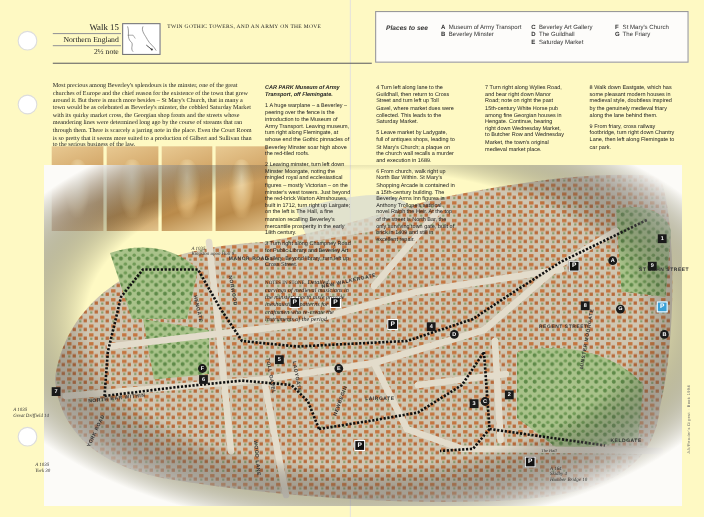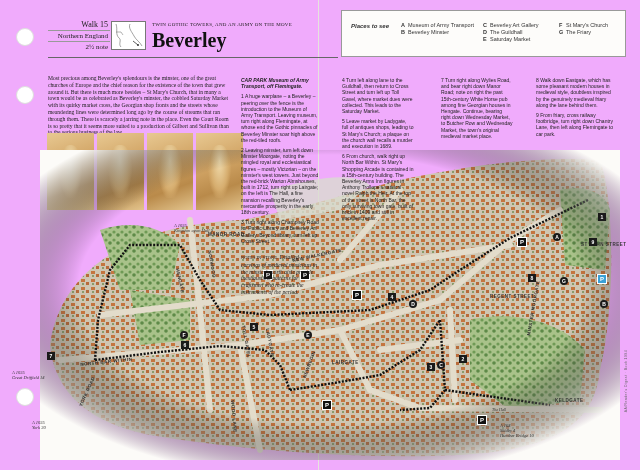--- a/index.html
+++ b/index.html
@@ -1,17 +1,17 @@
 <!DOCTYPE html>
 <html><head>
 <meta charset="utf-8">
 <style>
   html, body { margin:0; padding:0; }
   body { width:640px; height:470px; overflow:hidden; background:#fbfaf7; font-family:"Liberation Sans", sans-serif; position:relative; }
-  .page { position:absolute; inset:0; background:#f0abfc; }
+  .page { position:absolute; inset:0; background:#fef9c3; }
   .gutter { position:absolute; left:318px; top:0; width:1px; height:470px; background:#e6e3dc; }
   .punch { position:absolute; width:16px; height:16px; border-radius:50%; border:1px solid #ddd; background:#fff; left:16px; }
 
   
   .walk-block { position:absolute; left:48px; top:20px; width:62px; font-family:"Liberation Serif", serif; font-size:7px; color:#222; text-align:right; }
   .walk-block .row { border-bottom:1px solid #999; height:10px; line-height:10px; padding-right:2px; }
   .walk-block .row.first { font-size:8px; }
   .mini-map { position:absolute; left:111px; top:21px; width:33px; height:27px; border:1px solid #777; background:#fff; }
   .header-rule { position:absolute; left:48px; top:57px; width:290px; height:1px; background:#666; }
   .subtitle { position:absolute; left:152px; top:22px; font-family:"Liberation Serif", serif; font-size:5px; letter-spacing:0.3px; color:#222; }
@@ -66,21 +66,20 @@
   <div class="mini-map">
     <svg width="33" height="27" viewBox="0 0 33 27">
       <path d="M4 2 C6 8,3 12,7 16 C10 18,6 22,9 25" fill="none" stroke="#666" stroke-width="0.6"></path>
       <path d="M18 2 C16 6,20 10,22 14 C24 18,28 20,30 24" fill="none" stroke="#666" stroke-width="0.6"></path>
       <path d="M4 10 L9 10 L11 13" fill="none" stroke="#666" stroke-width="0.5"></path>
       <path d="M21 19 L26 23" fill="none" stroke="#333" stroke-width="0.8"></path>
       <circle cx="26" cy="23" r="1" fill="#333"></circle>
     </svg>
   </div>
   <div class="subtitle">TWIN GOTHIC TOWERS, AND AN ARMY ON THE MOVE</div>
-  <div class="title">Beverley</div>
   <div class="header-rule"></div>
 
   <div class="places">
     <div class="label">Places to see</div>
     <div class="col" style="left:59px">
       <div class="item"><b>A</b><span>Museum of Army Transport</span></div>
       <div class="item"><b>B</b><span>Beverley Minster</span></div>
     </div>
     <div class="col" style="left:141px">
       <div class="item"><b>C</b><span>Beverley Art Gallery</span></div>

